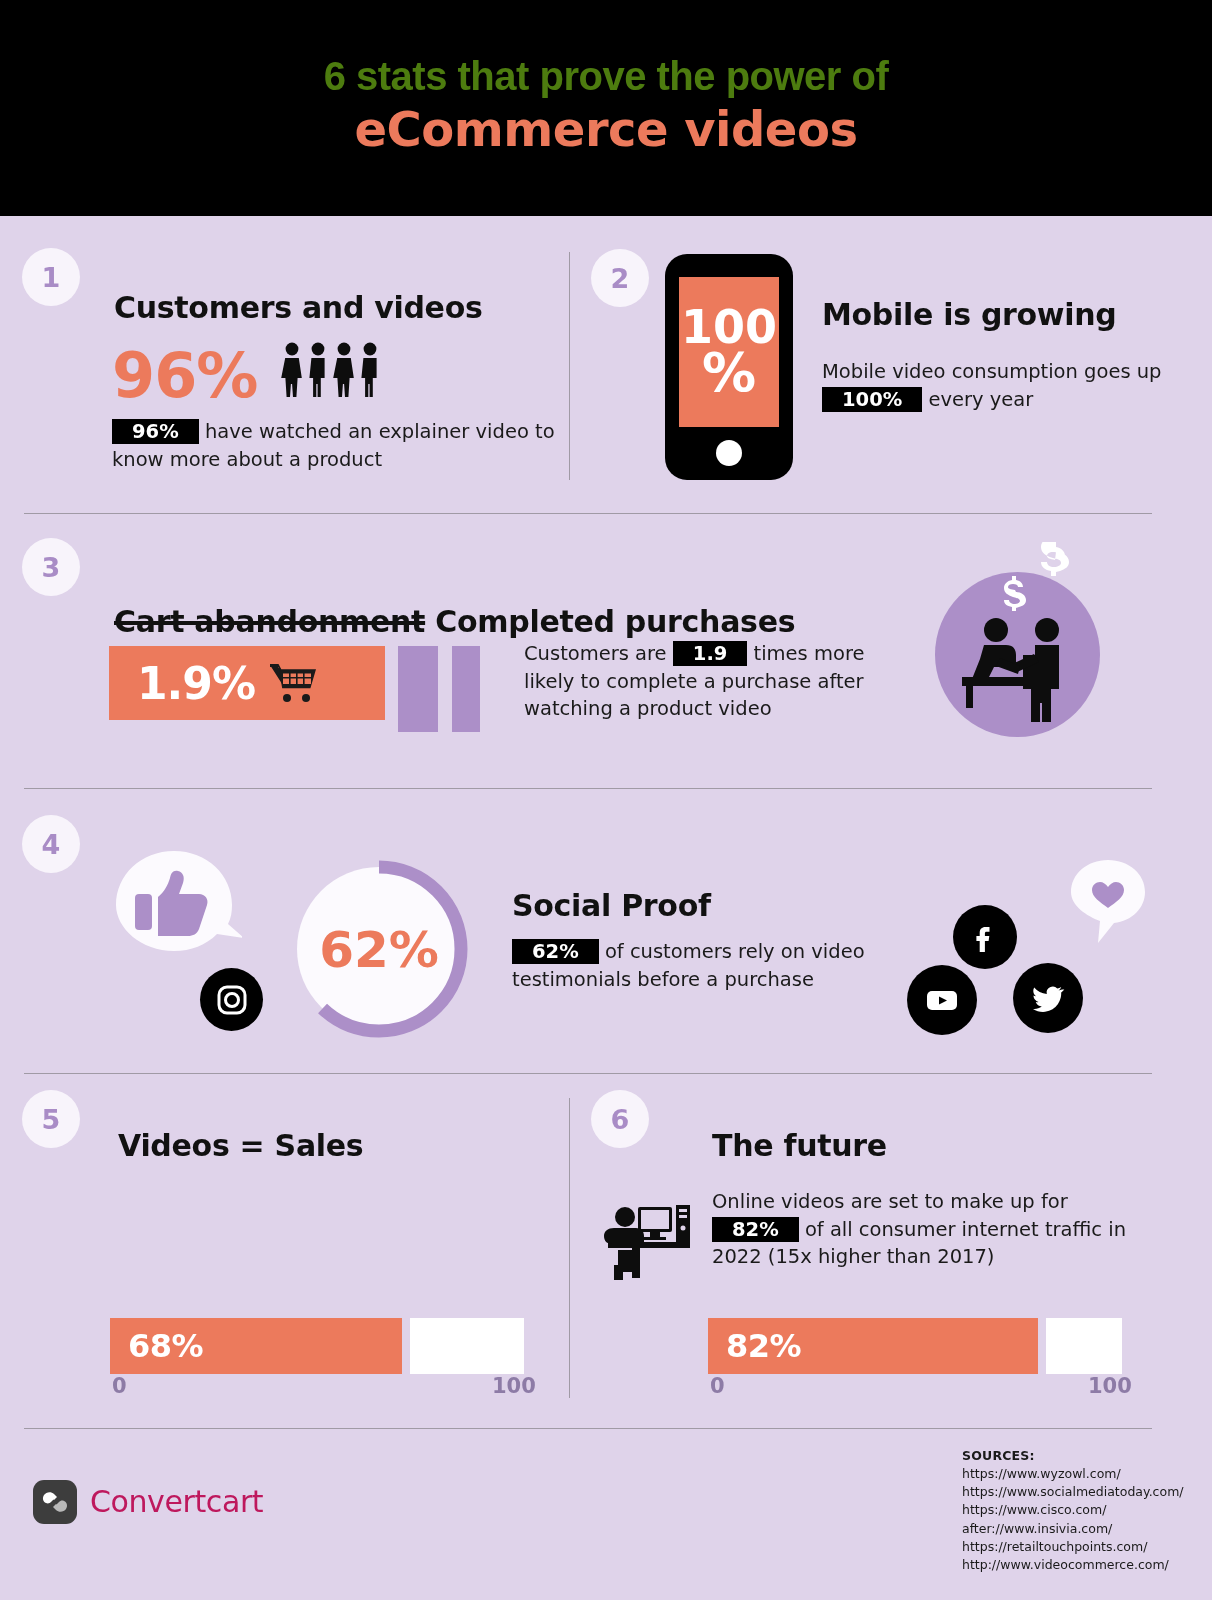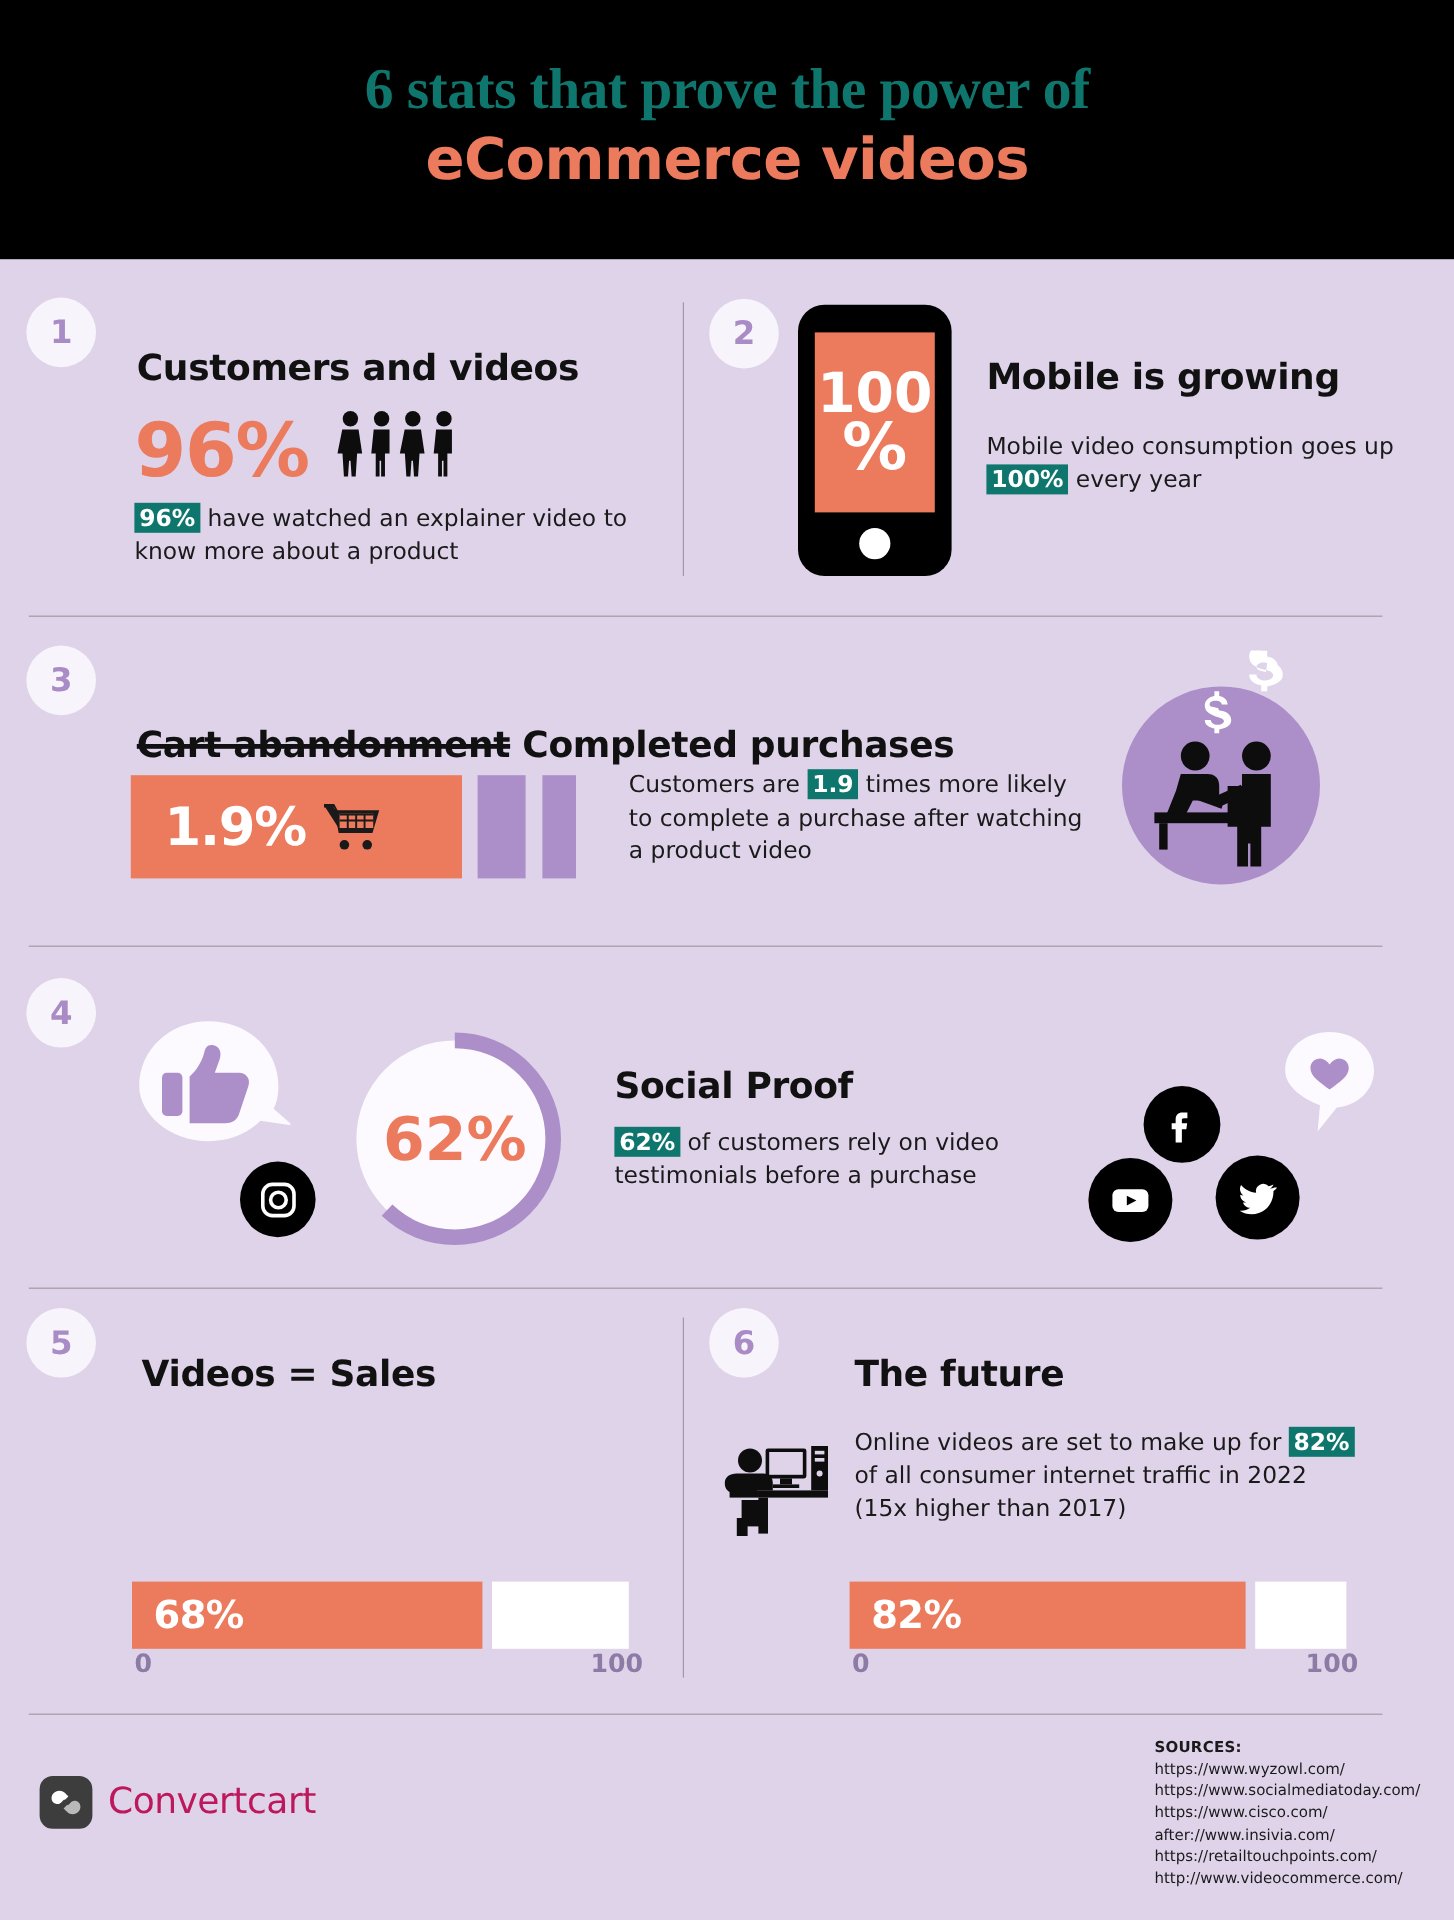--- a/index.html
+++ b/index.html
@@ -11,43 +11,43 @@
   }
   .page{position:relative;width:1212px;height:1600px;}
 
   
   .header{
     position:absolute;left:0;top:0;width:1212px;height:216px;
     background:#000;display:flex;flex-direction:column;
     align-items:center;justify-content:center;
   }
   .h-line1{
-    color:#0f766e;font-size:48px;font-weight:bold;letter-spacing:-0.5px;
-    line-height:1.05;font-family:Liberation Serif, serif;
+    color:#4d7c0f;font-size:40px;font-weight:bold;letter-spacing:-0.5px;
+    line-height:1.05;font-family:Liberation Sans, sans-serif;
   }
   .h-line2{
     color:#EC7A5C;font-size:48px;font-weight:bold;letter-spacing:-0.5px;
     line-height:1.35;
   }
 
   
   .badge{
     position:absolute;width:58px;height:58px;border-radius:50%;
     background:#F8F4FB;color:#A98CC6;font-size:27px;font-weight:bold;
     display:flex;align-items:center;justify-content:center;
   }
   .h2{
     font-size:30px;font-weight:bold;color:#111;letter-spacing:-0.3px;
     position:absolute;white-space:nowrap;
   }
   .body-txt{
     position:absolute;font-size:19.5px;color:#1a1a1a;line-height:1.42;
   }
   .hl{
-    background:#0f766e;color:#fff;padding:1px 4px;font-weight:600;
+    background:#000000;color:#fff;padding:1px 20px;font-weight:600;
   }
   .hdiv{
     position:absolute;height:1px;background:#6b6b6b;opacity:.55;
   }
   .vdiv{
     position:absolute;width:1px;background:#6b6b6b;opacity:.55;
   }
 
   
   .big96{position:absolute;font-size:62px;font-weight:bold;color:#EC7A5C;letter-spacing:-1px;}
@@ -154,21 +154,21 @@
   </div>
 
   <div class="hdiv" style="left:24px;top:513px;width:1128px;"></div>
 
   <div class="badge" style="left:22px;top:538px;">3</div>
   <div class="h2" style="left:114px;top:604px;">
     <span class="strike">Cart abandonment</span>
     <span>Completed purchases</span>
   </div>
 
-  <div class="orangebar" style="left:109px;top:646px;width:276px;height:86px;">
+  <div class="orangebar" style="left:109px;top:646px;width:276px;height:74px;">
     <div class="val">1.9%</div>
     <svg width="48" height="42" viewBox="0 0 48 42" style="margin-left:14px;">
       <g fill="#1a1a1a">
         <path d="M1 3h7l3 5h35l-5 17H15"></path>
         <path d="M1 2h8.5l2.8 5.2H47l-5.6 19H13.2L9.5 5H1z"></path>
         <rect x="14" y="10" width="28" height="12" fill="#EC7A5C"></rect>
         <path d="M14 10h28v1.6H14zM14 15h28v1.6H14zM20 10h1.6v12H20zM27 10h1.6v12H27zM34 10h1.6v12H34z" fill="#1a1a1a"></path>
         <circle cx="18" cy="36" r="4"></circle>
         <circle cx="37" cy="36" r="4"></circle>
       </g>

